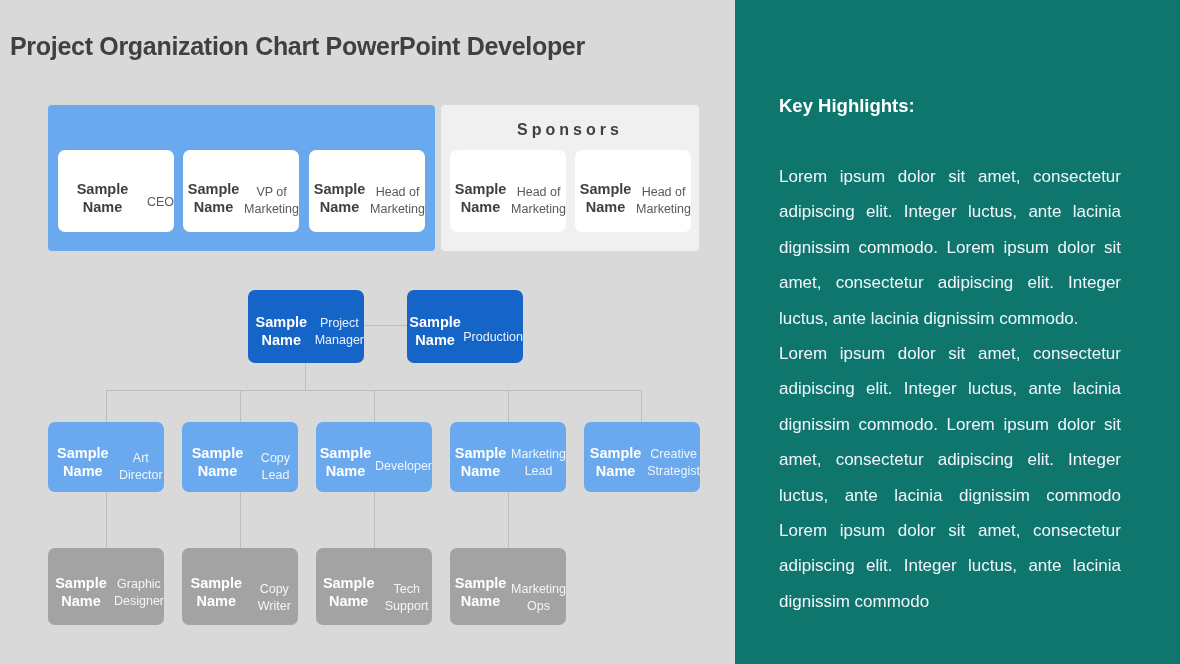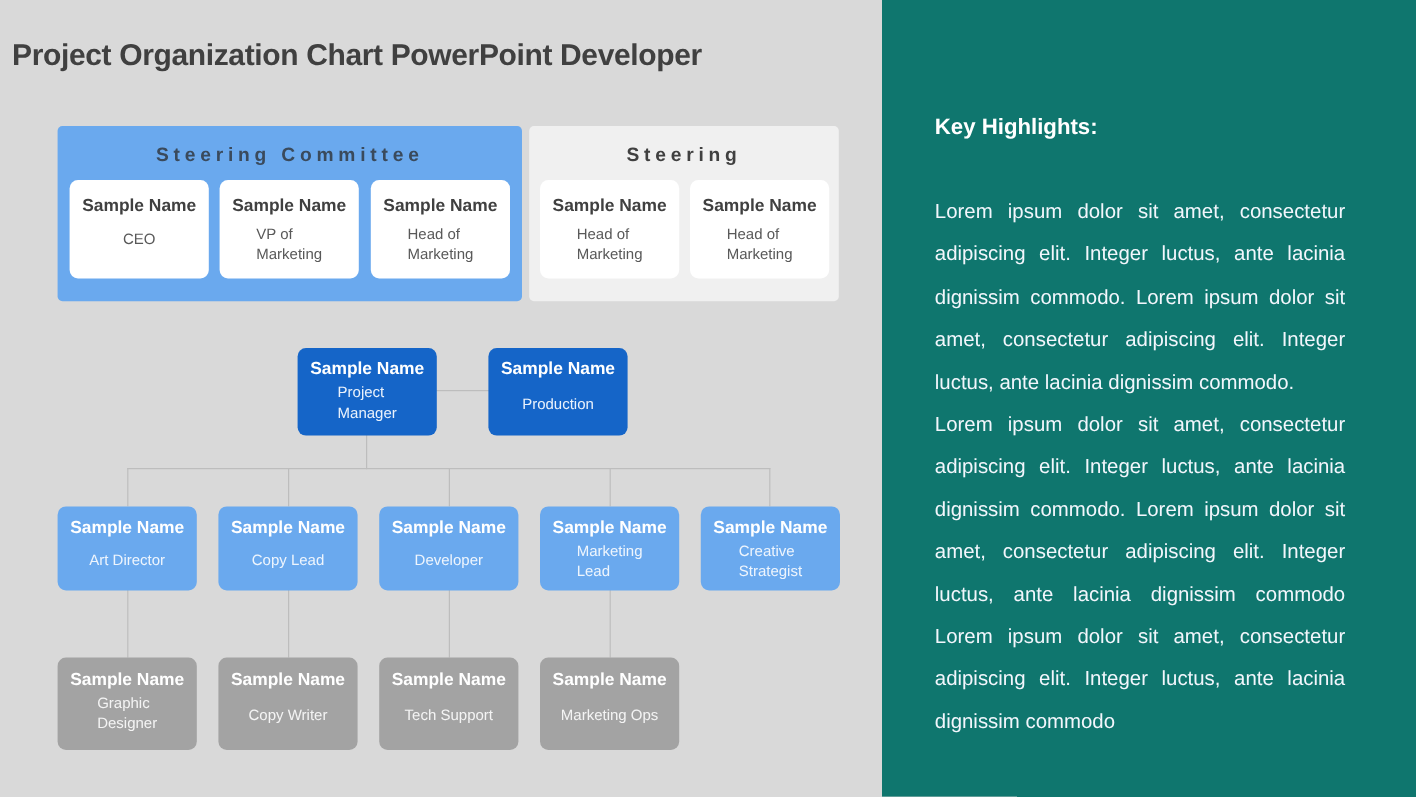--- a/index.html
+++ b/index.html
@@ -6,21 +6,21 @@
   html, body { width: 1180px; height: 664px; overflow: hidden; }
   body { position: relative; background: #d9d9d9; font-family: "Liberation Sans", "DejaVu Sans", sans-serif; }
   .title { position: absolute; left: 10px; top: 32px; font-size: 25px; font-weight: bold; color: #404040; letter-spacing: -0.3px; }
 
   .group { position: absolute; border-radius: 4px; }
   .group-steering { left: 48px; top: 105px; width: 387px; height: 146px; background: #6aa9ee; }
   .group-sponsors { left: 441px; top: 105px; width: 258px; height: 146px; background: #f0f0f0; }
   .group-title { position: absolute; top: 16px; left: 0; right: 0; text-align: center; font-size: 16px; font-weight: bold; letter-spacing: 4px; color: #404040; }
   .group-steering .group-title { color: #3a4a5c; }
 
-  .card { position: absolute; border-radius: 7px; text-align: left; display: flex; flex-direction: column; align-items: center; }
+  .card { position: absolute; border-radius: 7px; text-align: center; display: flex; flex-direction: row; align-items: center; }
   .card .name { font-size: 14.5px; font-weight: bold; line-height: 18px; }
   .card .role { font-size: 12.5px; line-height: 17px; }
 
   .white { background: #ffffff; width: 116px; height: 82px; padding-top: 13px; }
   .white .name { color: #404040; }
   .white .role { color: #595959; margin-top: 6px; }
   .white .role.one { margin-top: 10px; }
 
   .dark { background: #1565c8; width: 116px; height: 73px; padding-top: 9px; }
   .dark .name { color: #ffffff; }
@@ -43,37 +43,36 @@
   .panel-title { position: absolute; left: 44px; top: 95px; font-size: 18.5px; font-weight: bold; color: #ffffff; }
   .panel-body { position: absolute; left: 44px; top: 159px; width: 342px; color: #f2f6fc; font-size: 17px; line-height: 35.4px; text-align: justify; }
   .panel-body p { margin: 0; }
 </style>
 </head>
 <body>
 
 <div class="title">Project Organization Chart PowerPoint Developer</div>
 
 <div class="group group-steering">
-  <div class="group-title">Steering Committee</div>
   <div class="card white" style="left:10px; top:45px;">
     <div class="name">Sample Name</div>
     <div class="role one">CEO</div>
   </div>
   <div class="card white" style="left:135px; top:45px;">
     <div class="name">Sample Name</div>
     <div class="role"><span>VP of</span><br><span>Marketing</span></div>
   </div>
   <div class="card white" style="left:261px; top:45px;">
     <div class="name">Sample Name</div>
     <div class="role"><span>Head of</span><br><span>Marketing</span></div>
   </div>
 </div>
 
 <div class="group group-sponsors">
-  <div class="group-title">Steering</div>
+  <div class="group-title">Sponsors</div>
   <div class="card white" style="left:9px; top:45px;">
     <div class="name">Sample Name</div>
     <div class="role"><span>Head of</span><br><span>Marketing</span></div>
   </div>
   <div class="card white" style="left:134px; top:45px;">
     <div class="name">Sample Name</div>
     <div class="role"><span>Head of</span><br><span>Marketing</span></div>
   </div>
 </div>
 

